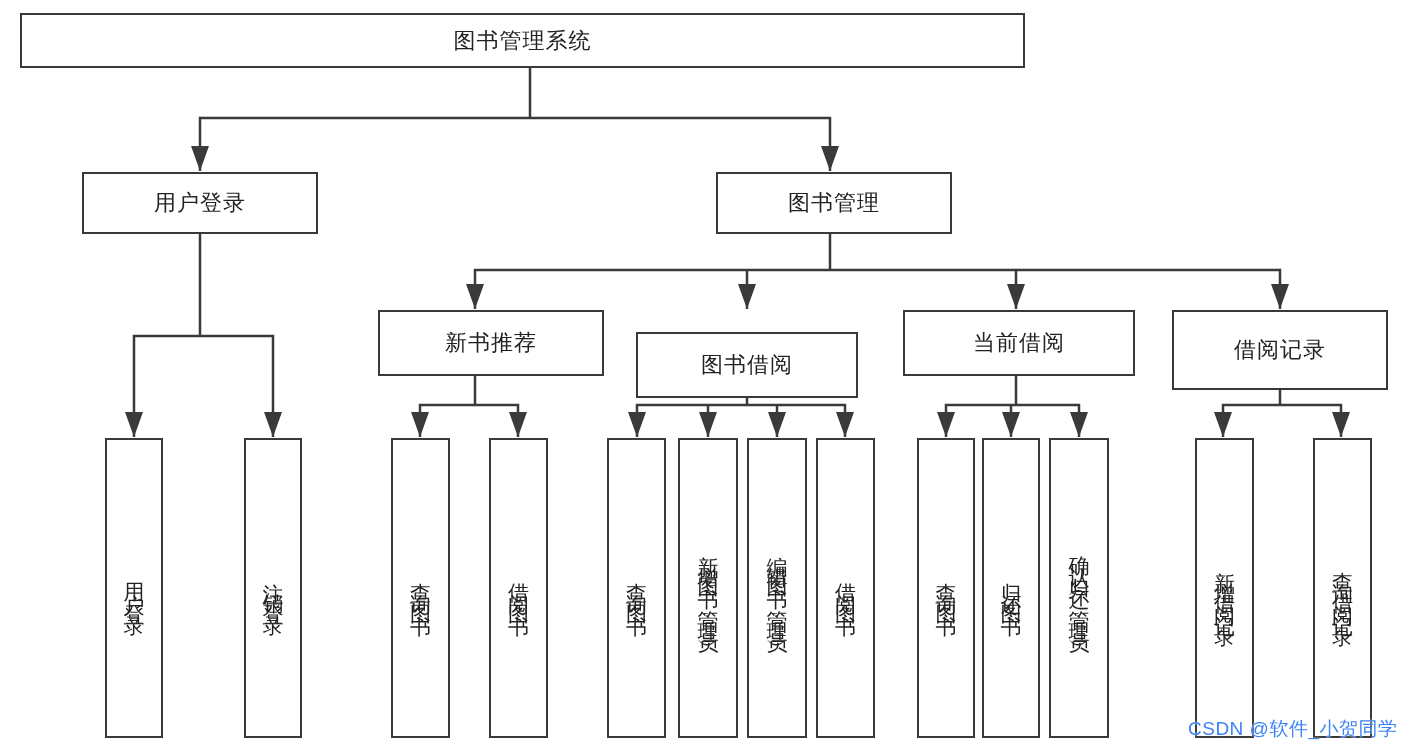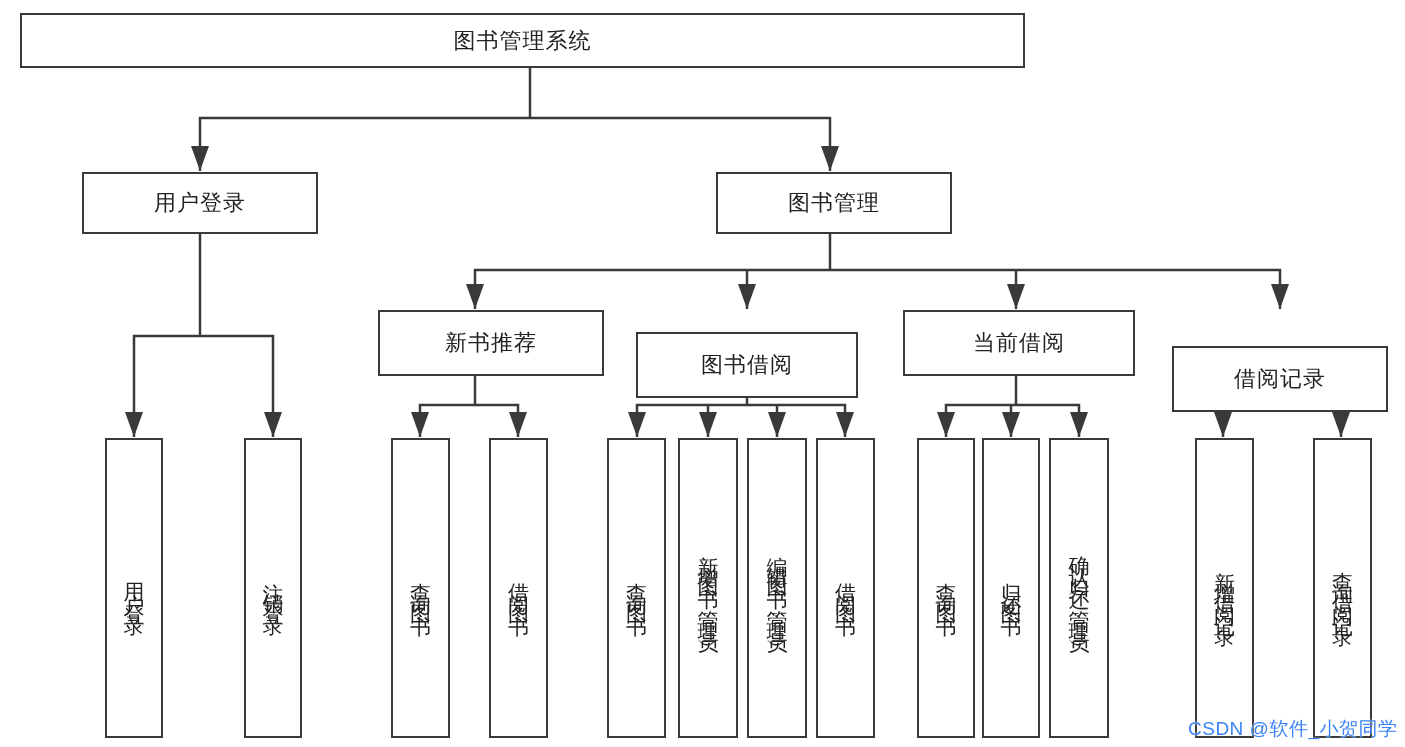--- a/index.html
+++ b/index.html
@@ -93,21 +93,21 @@
 
   <div class="box" style="left:362px;top:310px;width:226px;height:66px;margin-left:16px;">
     <span class="hlabel">新书推荐</span>
   </div>
   <div class="box" style="left:636px;top:310px;width:222px;height:66px;margin-top:22px;">
     <span class="hlabel">图书借阅</span>
   </div>
   <div class="box" style="left:903px;top:310px;width:232px;height:66px;">
     <span class="hlabel">当前借阅</span>
   </div>
-  <div class="box" style="left:1172px;top:310px;width:216px;height:66px;margin-top:36px;">
+  <div class="box" style="left:1172px;top:310px;width:216px;height:80px;">
     <span class="hlabel">借阅记录</span>
   </div>
 
   <div class="box" style="left:105px;top:438px;width:58px;height:300px;">
     <span class="vlabel">用户登录</span>
   </div>
   <div class="box" style="left:244px;top:438px;width:58px;height:300px;">
     <span class="vlabel">注销登录</span>
   </div>
 

